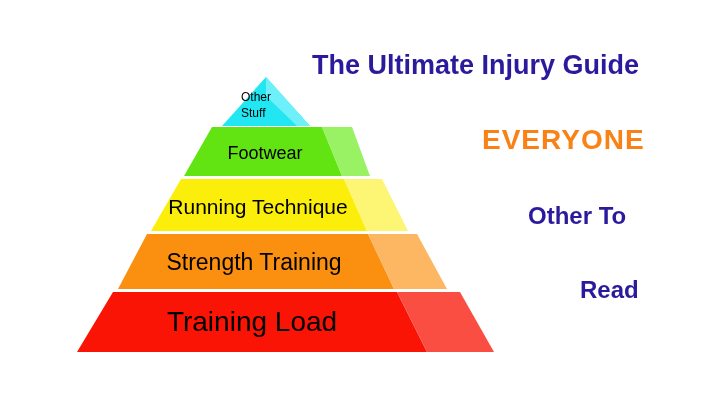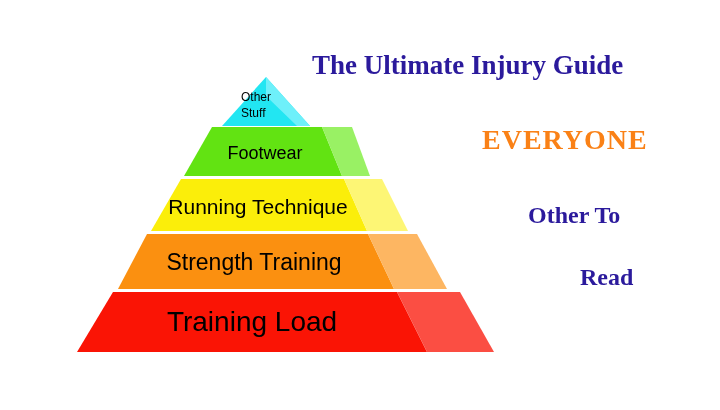--- a/index.html
+++ b/index.html
@@ -32,21 +32,21 @@
     dominant-baseline: middle;
   }
   .apex-label {
     font-family: "Liberation Sans", sans-serif;
     fill: #000000;
     text-anchor: start;
     font-size: 12px;
   }
   .side-text {
     position: absolute;
-    font-family: Liberation Serif, serif;
+    font-family: Liberation Sans, sans-serif;
     font-weight: bold;
     white-space: nowrap;
     letter-spacing: 0px;
   }
   #headline-text {
     left: 312px;
     top: 50px;
     font-size: 27px;
     color: #2b1a9c;
   }
@@ -59,21 +59,21 @@
     text-align: center;
   }
   #needsto-text {
     left: 528px;
     top: 202px;
     font-size: 24px;
     color: #2b1a9c;
   }
   #read-text {
     left: 580px;
-    top: 264px;
+    top: 276px;
     font-size: 24px;
     color: #2b1a9c;
   }
 </style>
 </head>
 <body>
 
 <div id="stage">
 
   <svg id="pyramid-svg" viewBox="0 0 720 410">

